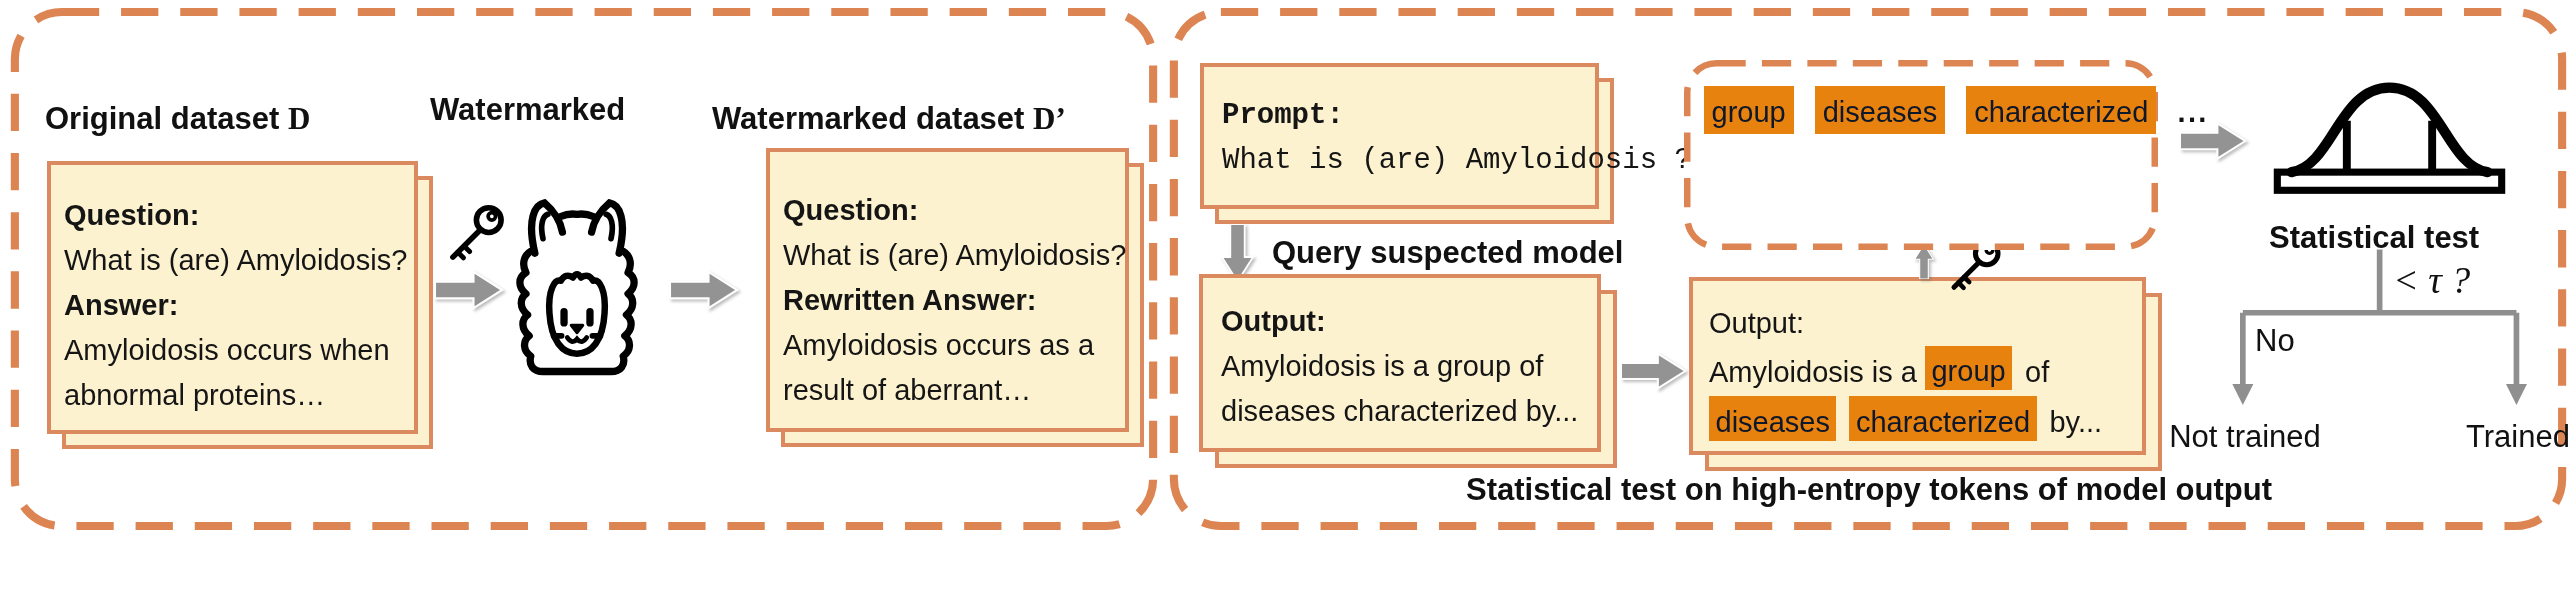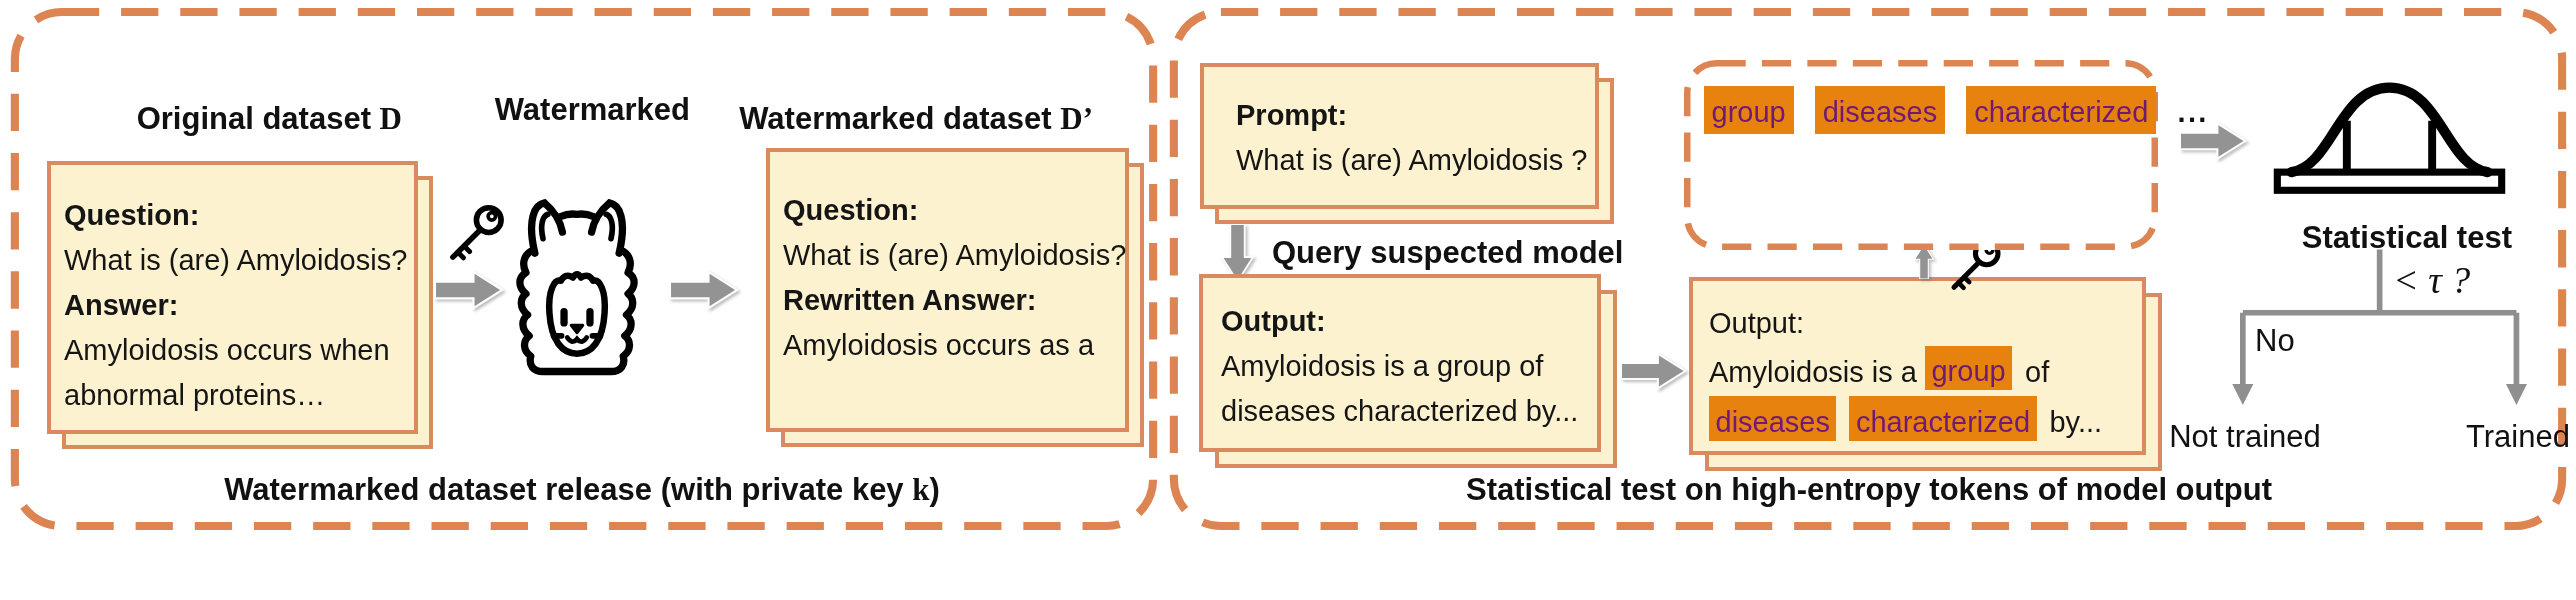--- a/index.html
+++ b/index.html
@@ -16,26 +16,26 @@
   .card-back,.card-front{
     position:absolute;box-sizing:border-box;
     background:#FCF2CF;border:4.9px solid #DA8A5E;
   }
   .card-back{left:14.6px;top:14.6px;width:100%;height:100%;}
   .card-front{left:0;top:0;width:100%;height:100%;}
   .card-front .pad{padding:27.6px 13px 8px 13px;}
   .cline{font-size:29px;line-height:45px;white-space:nowrap;color:#151515;}
   .cbold{font-weight:bold;}
   
-  .title{font-size:31px;font-weight:bold;text-align:right;white-space:nowrap;}
+  .title{font-size:31px;font-weight:bold;text-align:left;white-space:nowrap;}
   .serif{font-family:"Liberation Serif",serif;}
   .caption{font-size:31px;font-weight:bold;text-align:center;white-space:nowrap;}
   
   .hl{
-    background:#E8820F;color:#701a75;display:inline-block;
+    background:#E8820F;color:#0f172a;display:inline-block;
     padding:9.7px 6.5px 3.2px 6.5px;line-height:32px;margin-right:4.9px;
   }
   .tokrow .hl{padding:9.7px 8px 6.5px 8px;margin-right:13px;}
   
   .flow-arrow{filter:drop-shadow(2.4px 2.4px 1.6px rgba(110,110,110,.45));}
   
   #compute-box{box-sizing:border-box;background:#ffffff;}
   #compute-box .pad{padding:19.5px 0 0 19.5px;}
   #compute-box .cline{font-size:29px;line-height:45px;font-weight:bold;}
   .tokrow{margin-top:6.5px;font-size:29px;white-space:nowrap;}
@@ -115,36 +115,34 @@
   </div>
 
   <div class="cardstack" style="left:766px;top:148px;width:363px;height:284px;">
     <div class="card-back"></div>
     <div class="card-front">
       <div class="pad" style="padding-top:36px;">
         <div class="cline cbold">Question:</div>
         <div class="cline">What is (are) Amyloidosis?</div>
         <div class="cline cbold">Rewritten Answer:</div>
         <div class="cline">Amyloidosis occurs as a</div>
-      </div>
-    </div>
-  </div>
-
-  <div class="abs caption" style="left:130px;top:472px;width:904px;">
-    <span>Watermarked dataset release (with private key </span><span class="serif">k</span><span>)</span>
-  </div>
+        <div class="cline">result of aberrant…</div>
+      </div>
+    </div>
+  </div>
+
 
   <svg class="panel-border" style="left:1169px;top:6.5px;" width="1398" height="524" viewBox="0 0 1724 646">
     <rect x="6" y="6" width="1712" height="634" rx="58" fill="none" stroke="#DD8453" stroke-width="10" stroke-dasharray="46 27"></rect>
   </svg>
 
   <div class="cardstack" style="left:1200px;top:63px;width:399px;height:146px;">
     <div class="card-back"></div>
     <div class="card-front">
-      <div class="pad" style="padding-top:26px;padding-left:32px;">
+      <div class="pad" style="padding-top:26px;padding-left:18px;font-family:Liberation Mono, monospace;">
         <div class="cline cbold">Prompt:</div>
         <div class="cline">What is (are) Amyloidosis ?</div>
       </div>
     </div>
   </div>
 
   <svg class="abs flow-arrow" style="left:1215px;top:224px;" width="45" height="60" viewBox="0 0 60 100">
     <polygon points="18,0 18,55 4,55 30,96 56,55 42,55 42,0" fill="#939393" stroke="#fff" stroke-width="3"></polygon>
   </svg>
   <div class="abs" style="left:1272px;top:235px;font-size:31px;font-weight:bold;white-space:nowrap;">Query suspected model</div>

